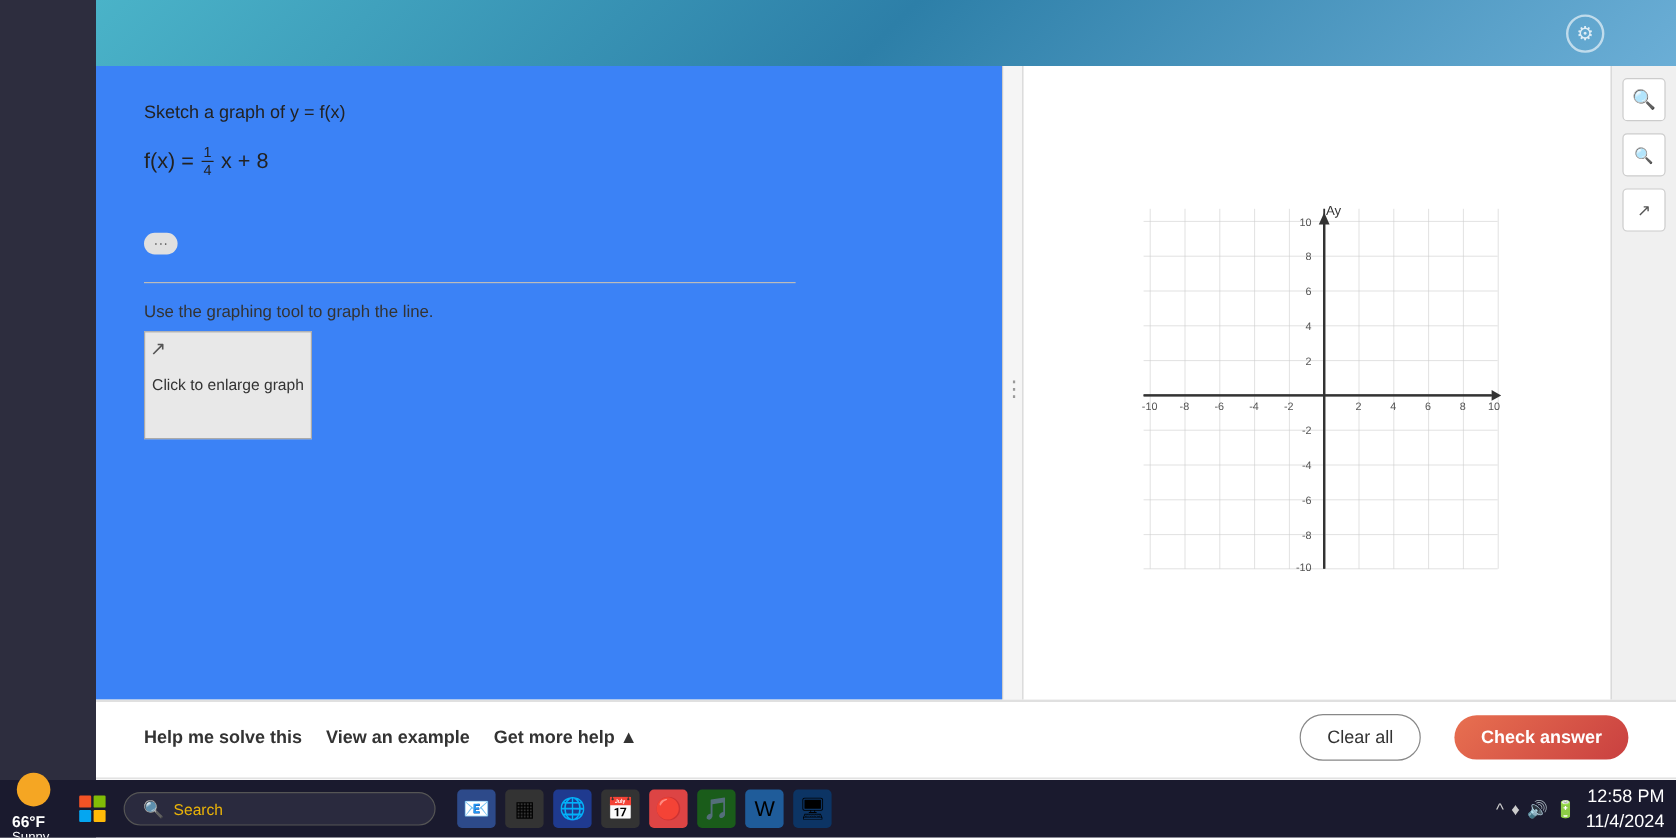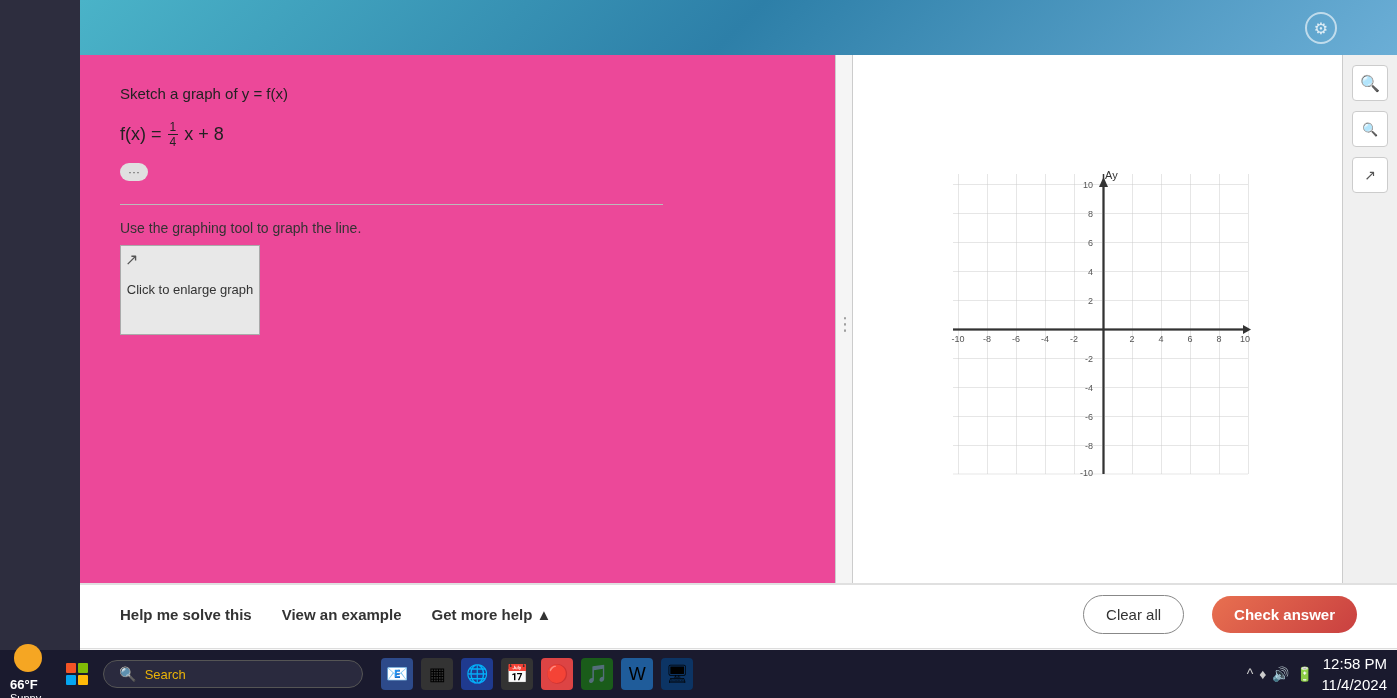--- a/index.html
+++ b/index.html
@@ -44,34 +44,34 @@
     }
 
     
     .left-panel {
       position: absolute;
       top: 55px;
       left: 0;
       width: 760px;
       bottom: 105px;
       padding: 30px 40px;
-      background: #ec4899;
+      background: #3b82f6;
       border-right: 1px solid #ccc;
     }
 
     .sketch-title {
       font-size: 15px;
       color: #222;
       margin-bottom: 18px;
     }
 
     .function-display {
       font-size: 18px;
       color: #222;
-      margin-bottom: 5px;
+      margin-bottom: 36px;
       display: flex;
       align-items: center;
       gap: 4px;
     }
 
     .fraction {
       display: inline-flex;
       flex-direction: column;
       align-items: center;
       vertical-align: middle;
@@ -202,21 +202,21 @@
       height: 310px;
     }
 
     .coord-graph svg {
       width: 100%;
       height: 100%;
     }
 
     .help-links {
       display: flex;
-      gap: 30px;
+      gap: 20px;
       flex: 1;
     }
 
     .help-link {
       font-size: 15px;
       color: #333;
       font-weight: 600;
       cursor: pointer;
       text-decoration: none;
     }

